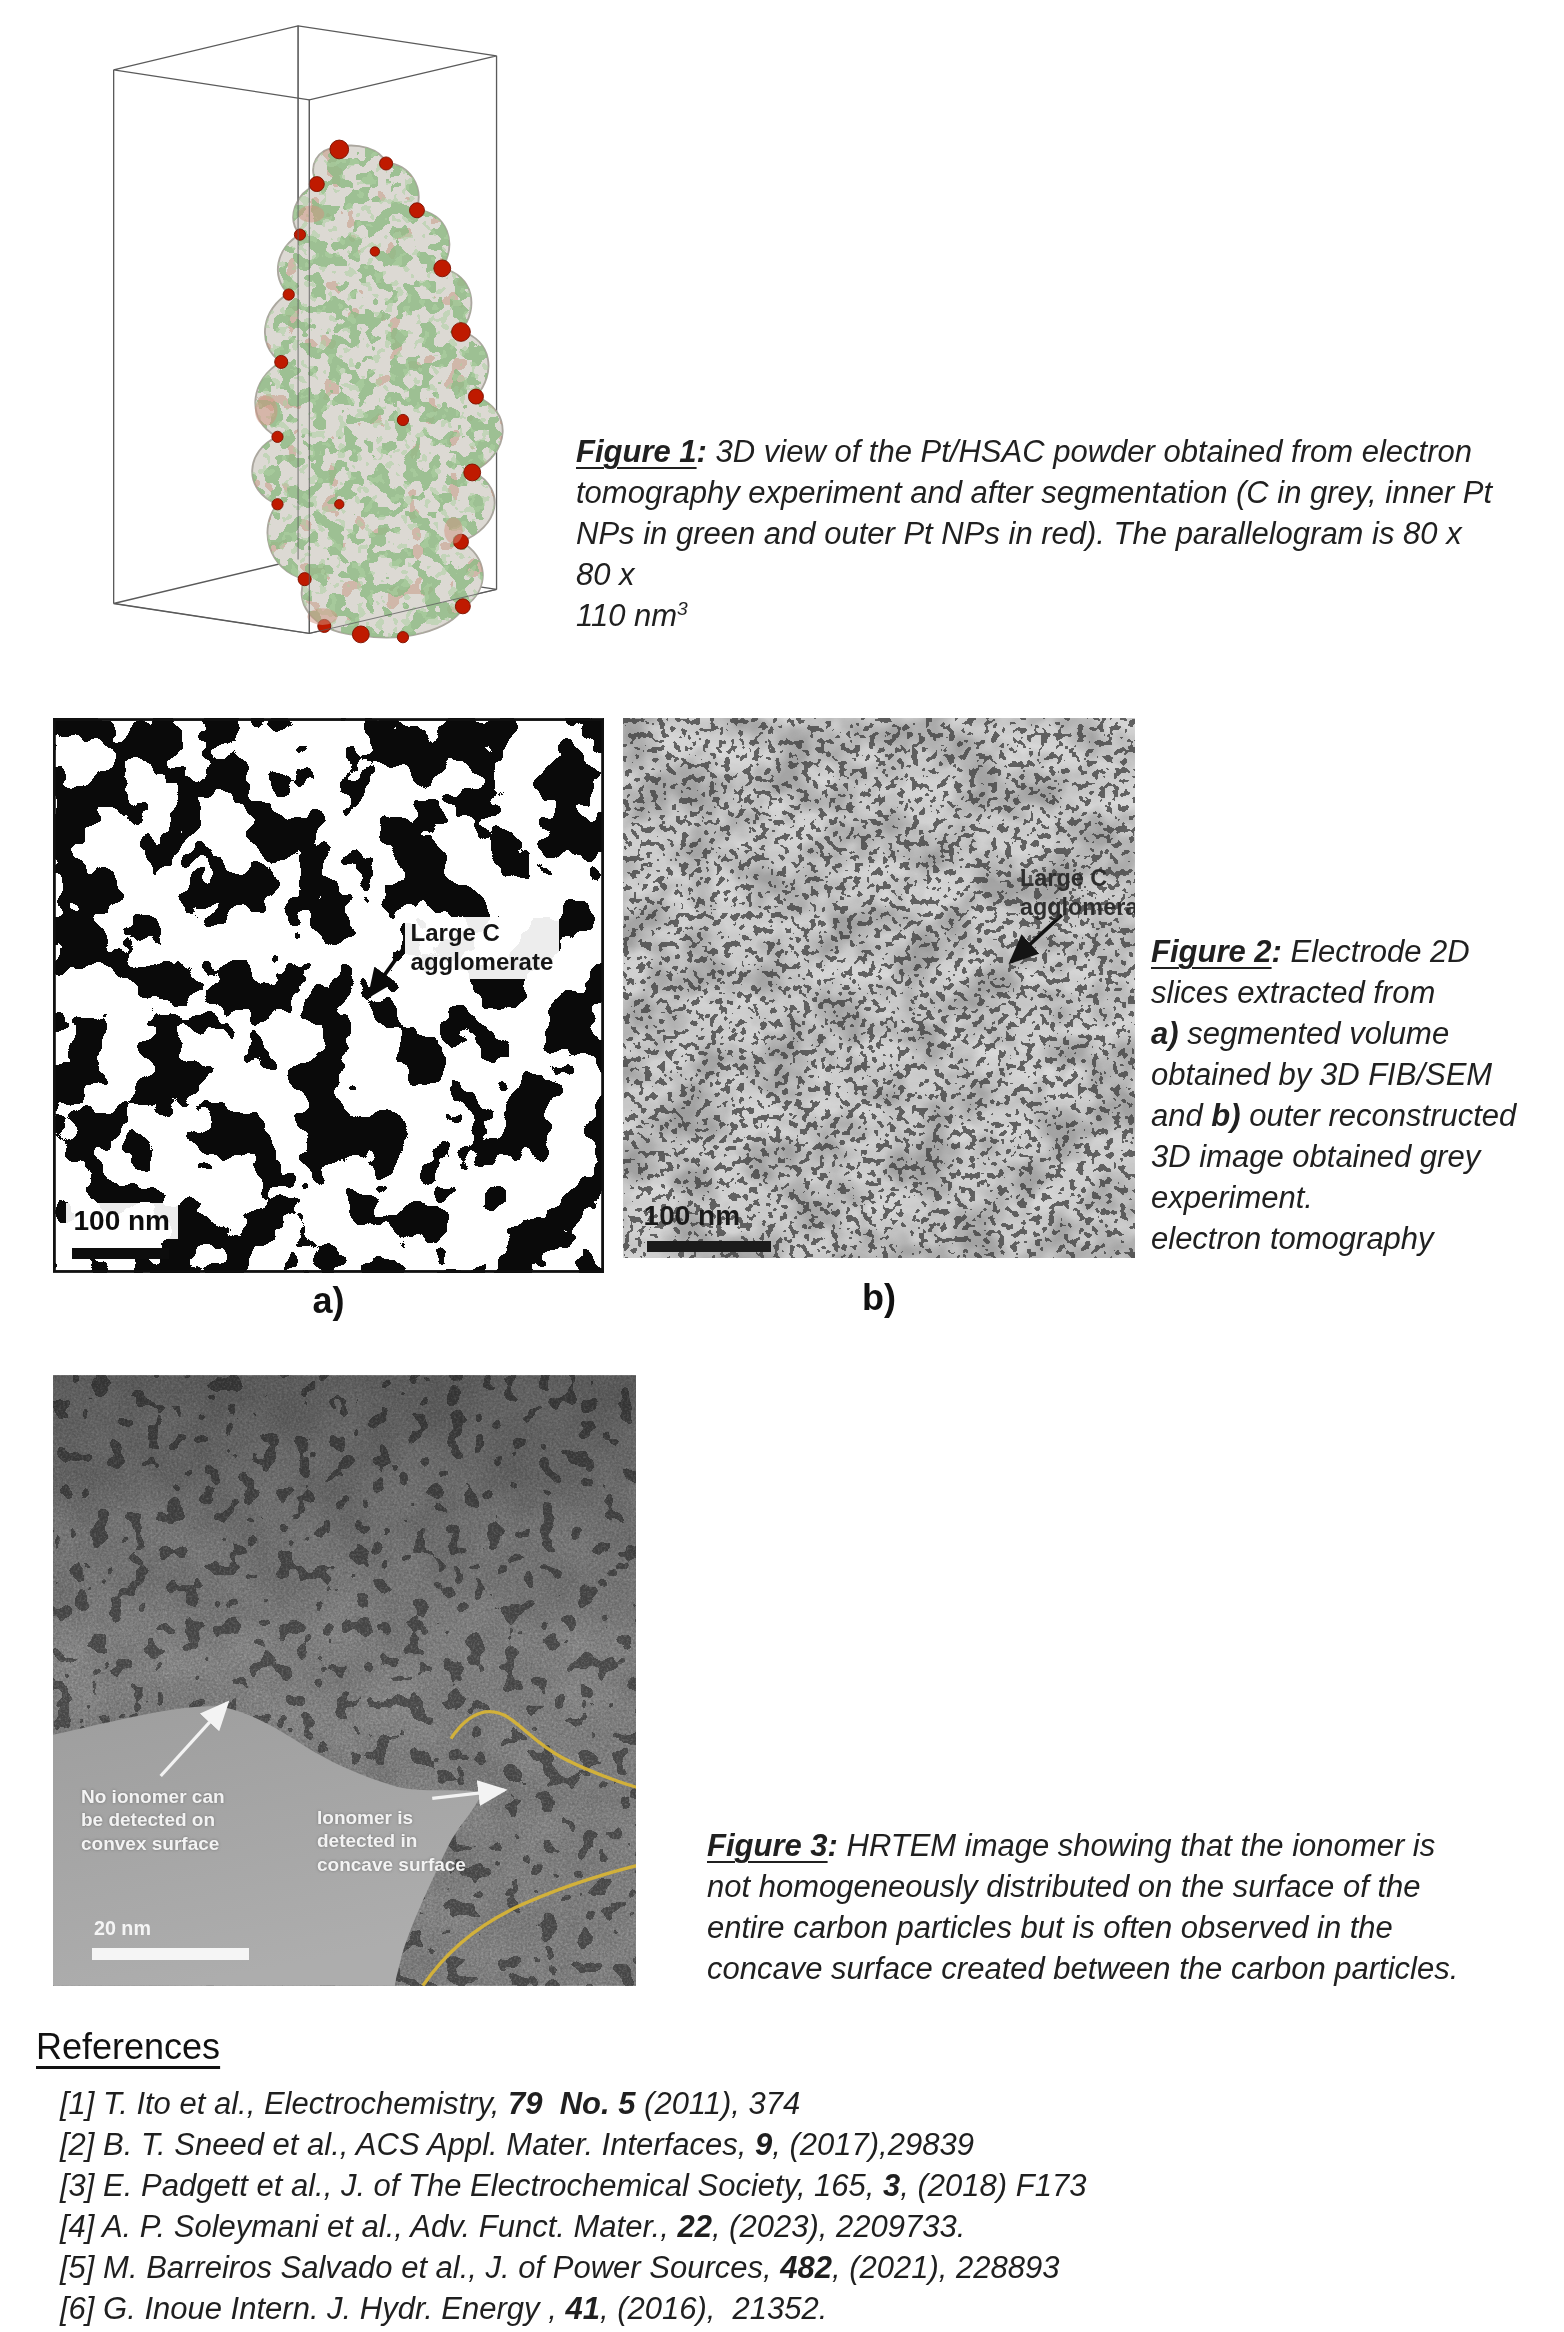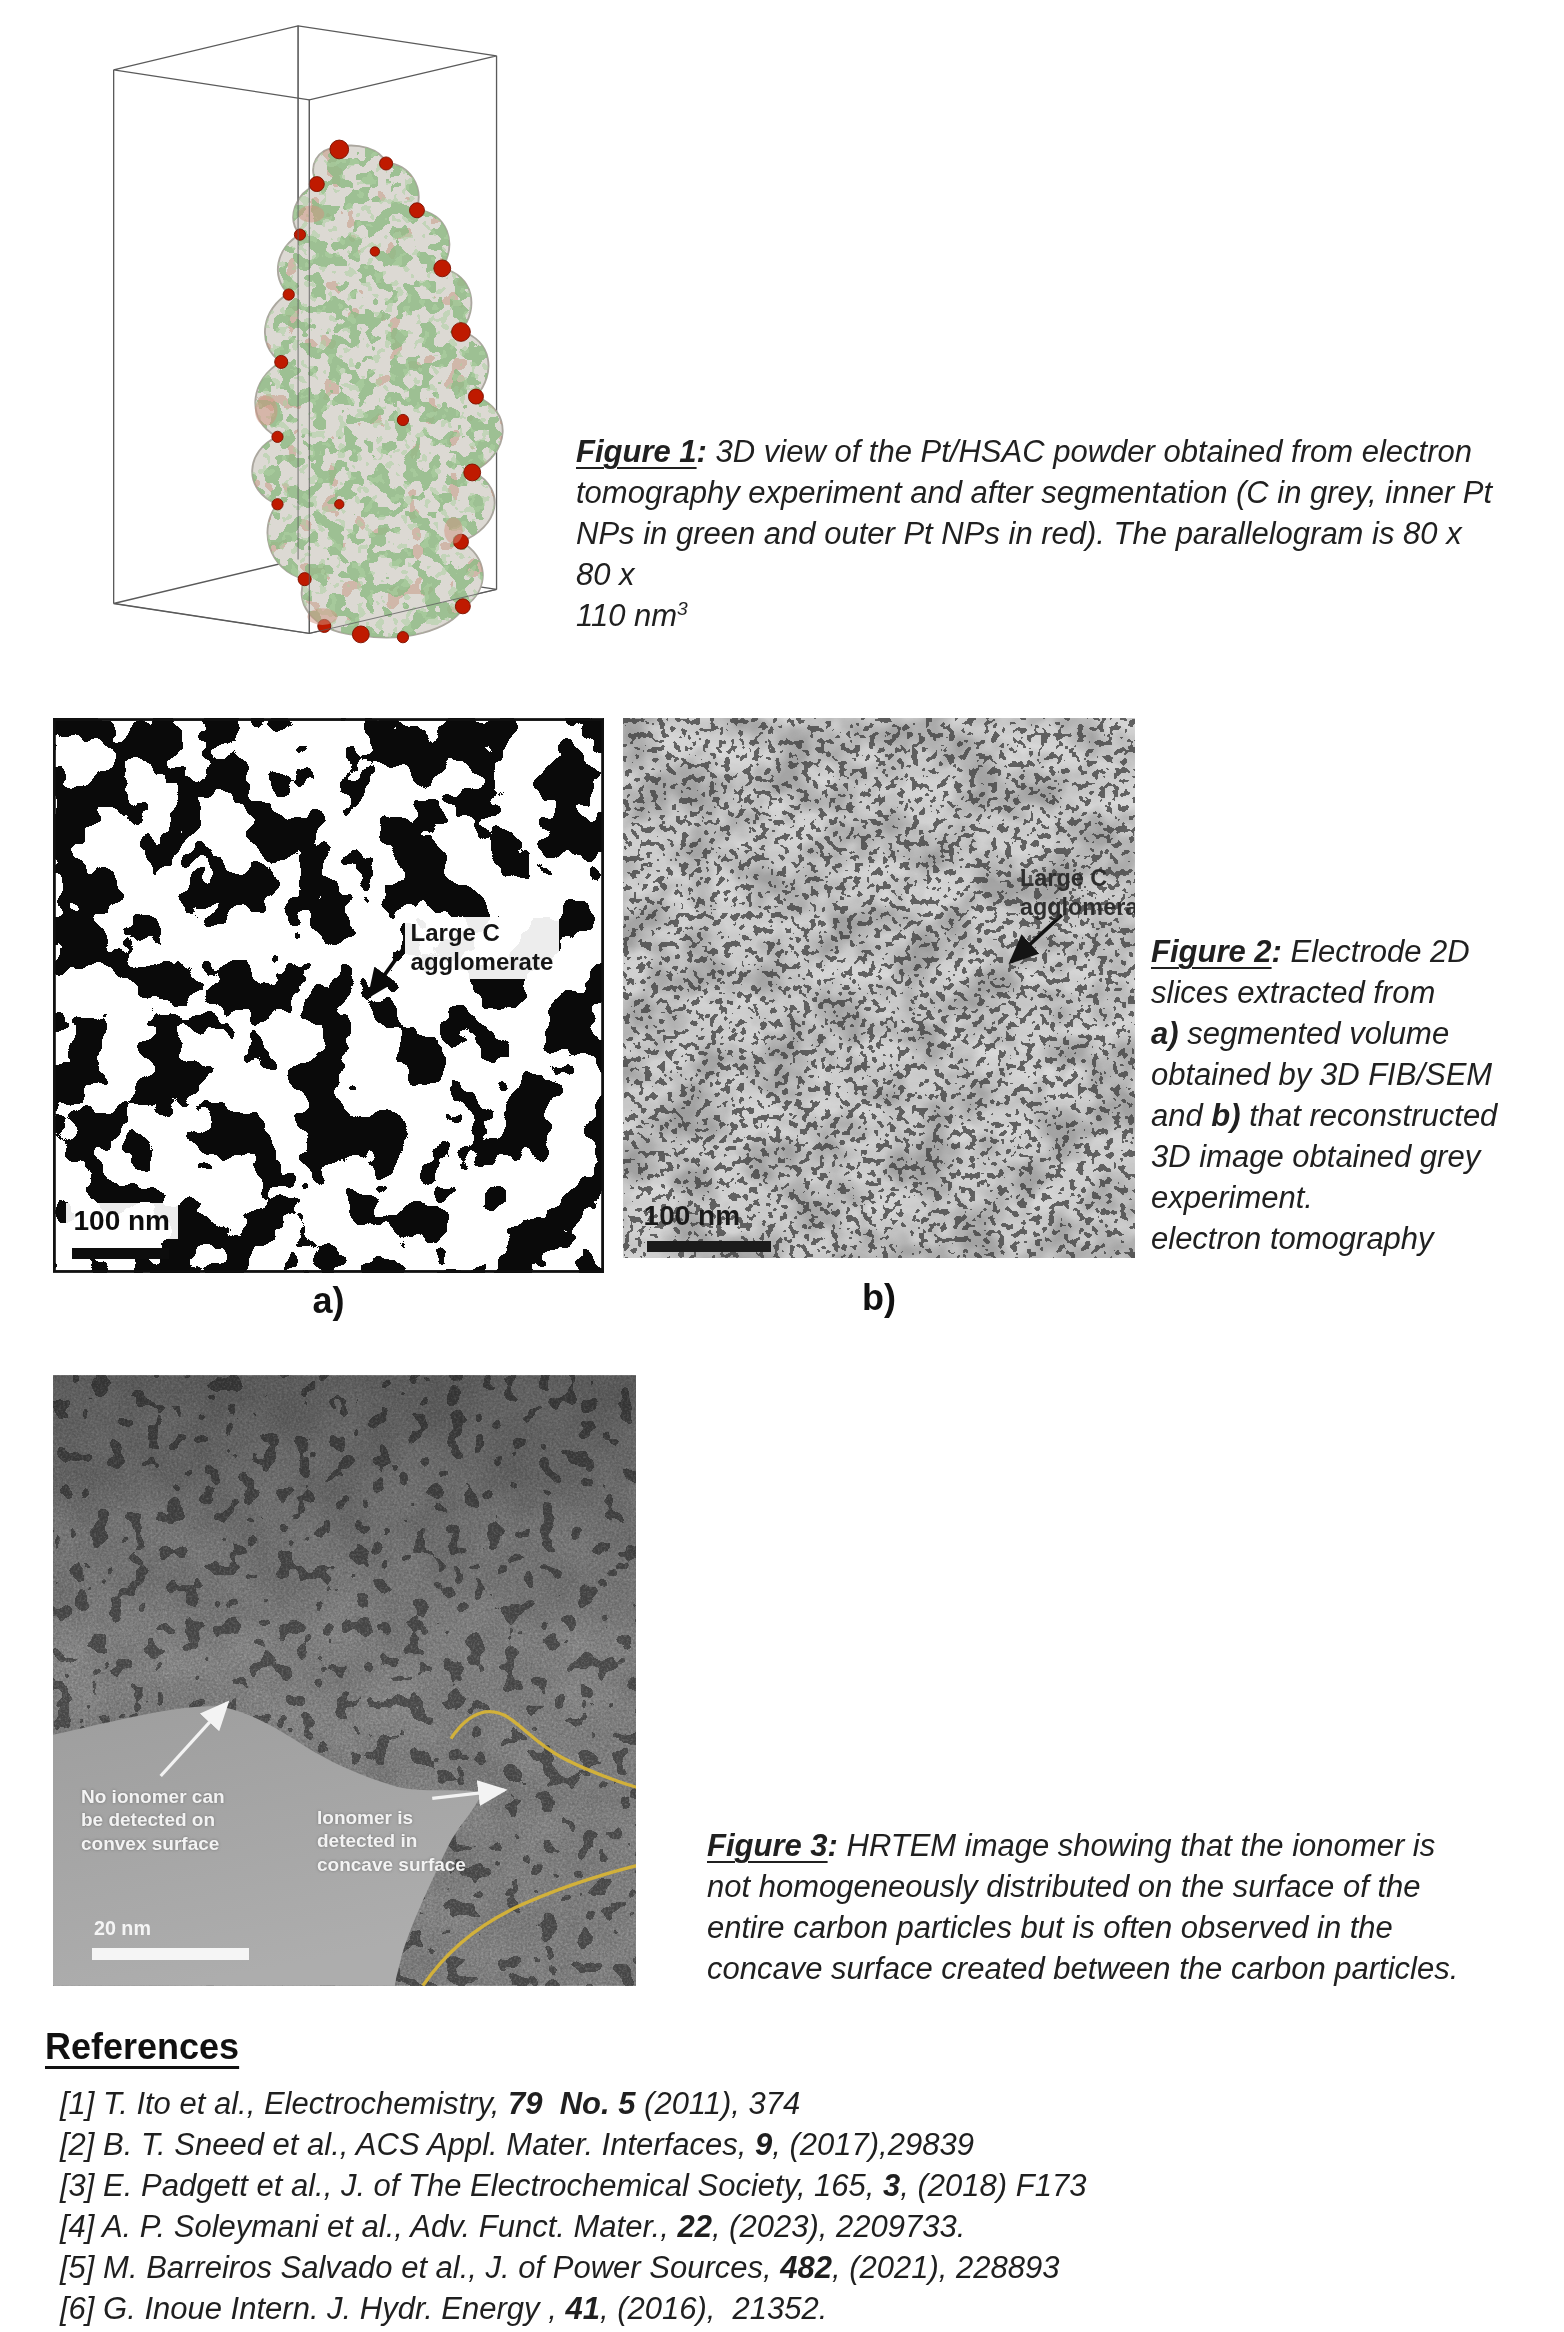--- a/index.html
+++ b/index.html
@@ -23,23 +23,23 @@
   .annotation{position:absolute; font-weight:bold; white-space:pre-line;}
   .ann-dark{color:#151515; font-size:24px; line-height:29px;}
   .ann-boxed{background:rgba(255,255,255,0.93); padding:0.9px 5.6px 2.8px 5.6px;}
   .ann-gray{color:#2e2e2e; font-size:23.4px; line-height:29px;}
   .ann-white{color:#f3f3f3; font-size:19px; line-height:23.4px; text-shadow:0 0 2.8px rgba(80,80,80,.6);}
   .scaletext-dark{position:absolute; font-weight:bold; color:#0d0d0d; font-size:28px;}
   .scaletext-white{position:absolute; font-weight:bold; color:#f5f5f5; font-size:19.7px;}
   .scalebar-dark{position:absolute; background:#0d0d0d;}
   .scalebar-white{position:absolute; background:#f5f5f5;}
   
-  .refs-heading{font-weight:bold; font-size:36px; color:#111;
+  .refs-heading{font-weight:normal; font-size:36px; color:#111;
     text-decoration:underline; text-decoration-thickness:2.8px; text-underline-offset:6.6px;
-    margin:0 0 15px 9px;}
+    margin:0 0 15px 0;}
   .refs .line{font-style:italic; font-size:31px; line-height:41px; white-space:pre-wrap; color:#1f1f1f;margin-left:24px;}
 </style>
 </head>
 <body>
 
 <div class="page">
 
   <div class="fig-img" style="left:94px; top:17px; width:440px; height:630px;">
     <svg viewBox="0 0 470 672" width="440" height="630">
       <defs>
@@ -212,21 +212,21 @@
     <div class="scaletext-dark" style="left:20.6px; top:482px; color:#1b1b1b;">100 nm</div>
     <div class="scalebar-dark" style="left:24px; top:523px; width:124px; height:11.2px; background:#1b1b1b;"></div>
   </div>
   <div class="abs panel-label" style="left:623px; top:1277px; width:512px;">b)</div>
 
   <div class="abs caption" style="left:1151px; top:931px; width:412px;">
       <div class="line"><span class="fig-label">Figure 2</span><span class="b">:</span><span> Electrode 2D</span></div>
       <div class="line"><span>slices extracted from</span></div>
       <div class="line"><span class="b">a)</span><span> segmented volume</span></div>
       <div class="line"><span>obtained by 3D FIB/SEM</span></div>
-      <div class="line"><span>and </span><span class="b">b)</span><span> that reconstructed</span></div>
+      <div class="line"><span>and </span><span class="b">b)</span><span> outer reconstructed</span></div>
       <div class="line"><span>3D image obtained grey</span></div>
       <div class="line"><span>experiment.</span></div>
       <div class="line"><span>electron tomography</span></div>
     </div>
 
   <div class="fig-img" style="left:53px; top:1375px; width:583px; height:611px;">
     <svg viewBox="0 0 660 652" width="618" height="611">
       <defs>
         <linearGradient id="poreGrad" x1="0" y1="0" x2="0.3" y2="1">
           <stop offset="0" stop-color="#9e9e9e"></stop>

